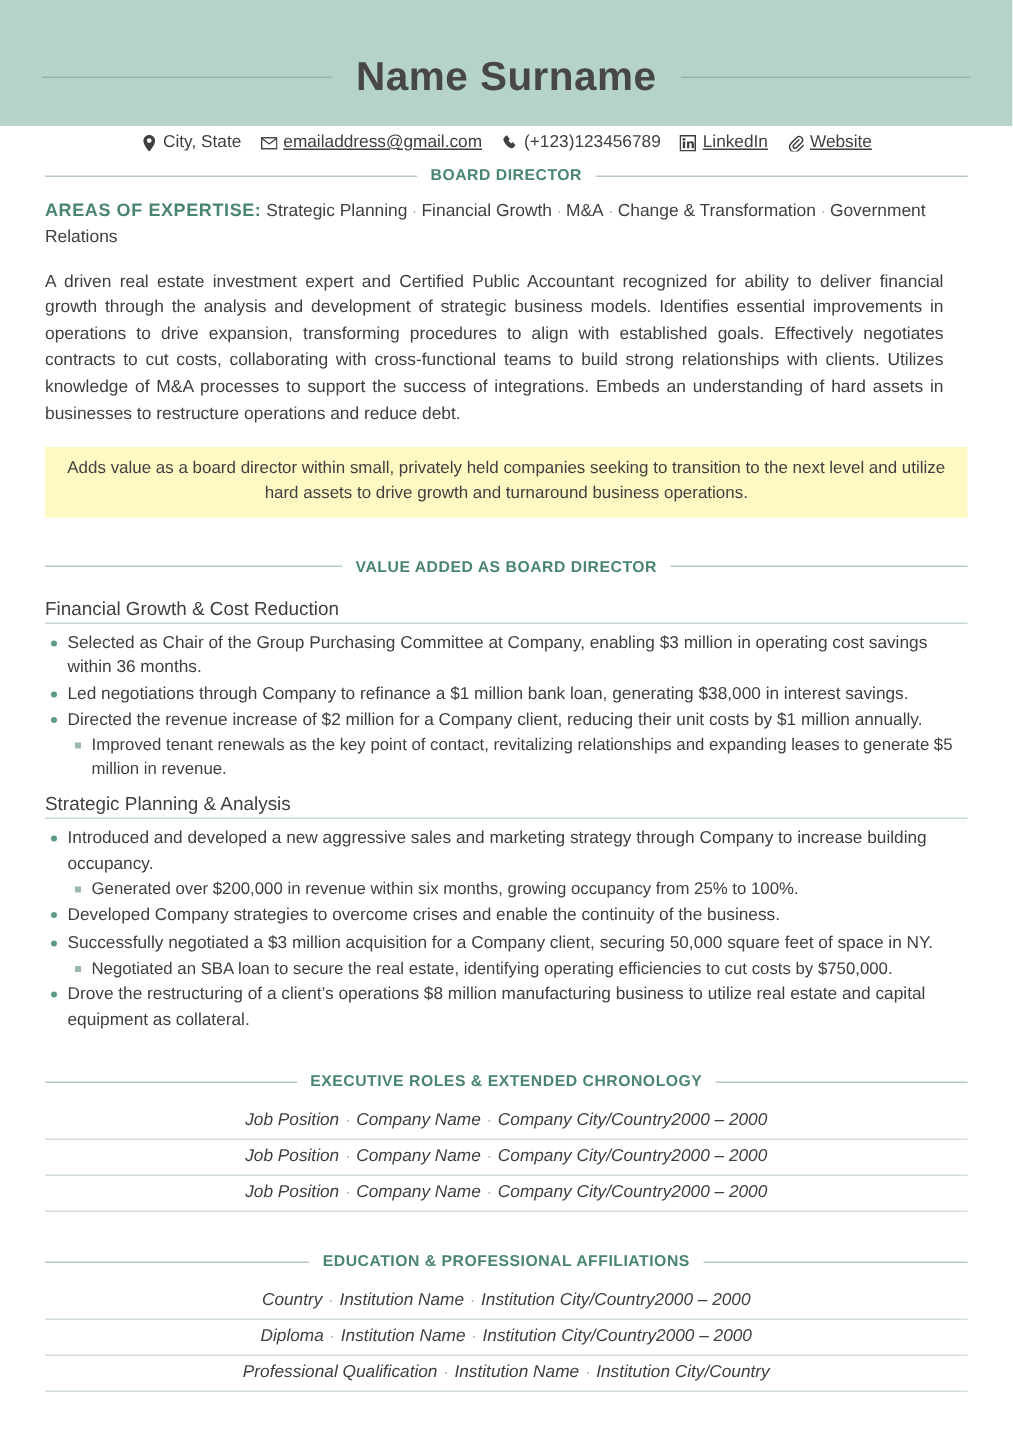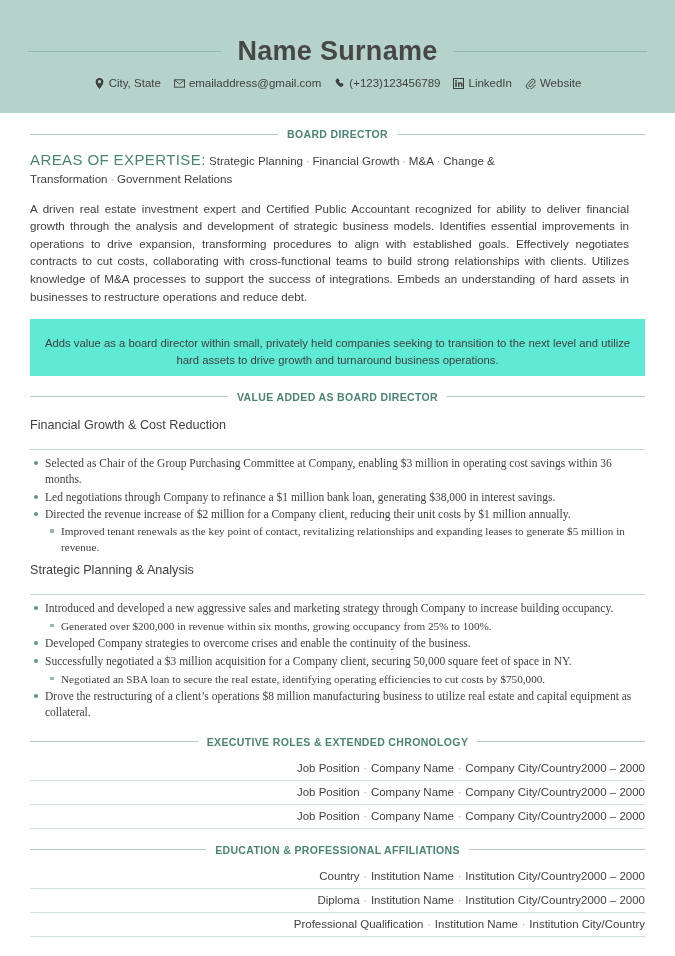--- a/index.html
+++ b/index.html
@@ -11,21 +11,21 @@
     width: 675px;
     height: 956px;
     font-family: "Liberation Sans", sans-serif;
     color: #3f3f3f;
     overflow: hidden;
   }
 
   
   .header-band {
     background: #b5d3ca;
-    height: 113px;
+    height: 84px;
     padding: 0;
     position: relative;
   }
   .name-row {
     display: flex;
     align-items: center;
     padding: 0 28px;
     padding-top: 36px;
   }
   .name-rule {
@@ -39,51 +39,52 @@
     color: #474747;
     letter-spacing: 0.3px;
     padding: 0 16px;
     white-space: nowrap;
   }
   .contact-row {
     display: flex;
     justify-content: center;
     align-items: center;
     gap: 13px;
-    margin-top: 10px;
+    margin-top: 22px;
     font-size: 11.5px;
     color: #3f3f3f;
   }
   .contact-item {
     display: flex;
     align-items: center;
     gap: 4px;
     white-space: nowrap;
   }
   .contact-item .ic {
     display: inline-flex;
     align-items: center;
     justify-content: center;
     width: 11px;
     height: 11px;
     color: #3f3f3f;
   }
   .contact-item .lnk {
+    text-decoration: underline;
   }
 
   
   .page {
     padding: 0 30px;
   }
 
   
   .sect-head {
     display: flex;
     align-items: center;
-    margin-top: 15px;
+    margin-top: 27px;
     margin-bottom: 9px;
   }
   .sect-head .rule {
     flex: 1 1 auto;
     height: 1px;
     background: #b7c9c3;
   }
   .sect-head .lbl {
     font-size: 10.5px;
     font-weight: bold;
@@ -94,65 +95,64 @@
   }
 
   
   .expertise {
     font-size: 11.6px;
     color: #3f3f3f;
     line-height: 1.45;
     margin-bottom: 12px;
   }
   .expertise .eyebrow {
-    font-size: 15px;
-    font-weight: normal;
+    font-size: 12px;
+    font-weight: bold;
     color: #4a8573;
     letter-spacing: 0.4px;
   }
   .expertise .dot {
     color: #7ba99a;
     padding: 0 3px;
     font-size: 10px;
   }
 
   
   .summary {
     font-size: 11.6px;
     line-height: 1.52;
     text-align: justify;
     color: #3f3f3f;
     margin: 0 16px 14px 0;
   }
 
   
   .callout {
-    background: #5eead4;
+    background: #fef9c3;
     color: #3f3f3f;
     font-size: 11.3px;
     line-height: 1.48;
     text-align: center;
-    padding: 16px 10px 7px 10px;
+    padding: 6px 10px 7px 10px;
   }
 
   
   .sub-head {
     font-size: 12.6px;
     color: #3f3f3f;
     padding-top: 6px;
-    padding-bottom: 17px;
+    padding-bottom: 2px;
     border-bottom: 1px solid #c6d7d1;
     margin-bottom: 5px;
   }
 
   ul.blist {
     list-style: none;
     margin: 0 0 2px 0;
     padding: 0;
-    font-family: Liberation Serif, serif;
   }
   ul.blist > li {
     position: relative;
     font-size: 11.5px;
     line-height: 1.43;
     color: #3f3f3f;
     padding-left: 15px;
     margin-bottom: 1px;
   }
   ul.blist > li::before {
@@ -175,25 +175,26 @@
     width: 3.5px;
     height: 3.5px;
     border-radius: 0;
     background: #9ab8ae;
   }
 
   
   .chrono-row {
     display: flex;
     align-items: baseline;
-    justify-content: flex-end;
+    justify-content: center;
     font-size: 11.5px;
     color: #3f3f3f;
     padding: 5px 0 6px 0;
     border-bottom: 1px solid #d2dedb;
+    font-style: italic;
   }
   .chrono-row:last-child { border-bottom: 1px solid #d2dedb; }
   .chrono-left .dot {
     color: #7ba99a;
     padding: 0 4px;
     font-size: 10px;
   }
   .chrono-right {
     white-space: nowrap;
     color: #3f3f3f;

